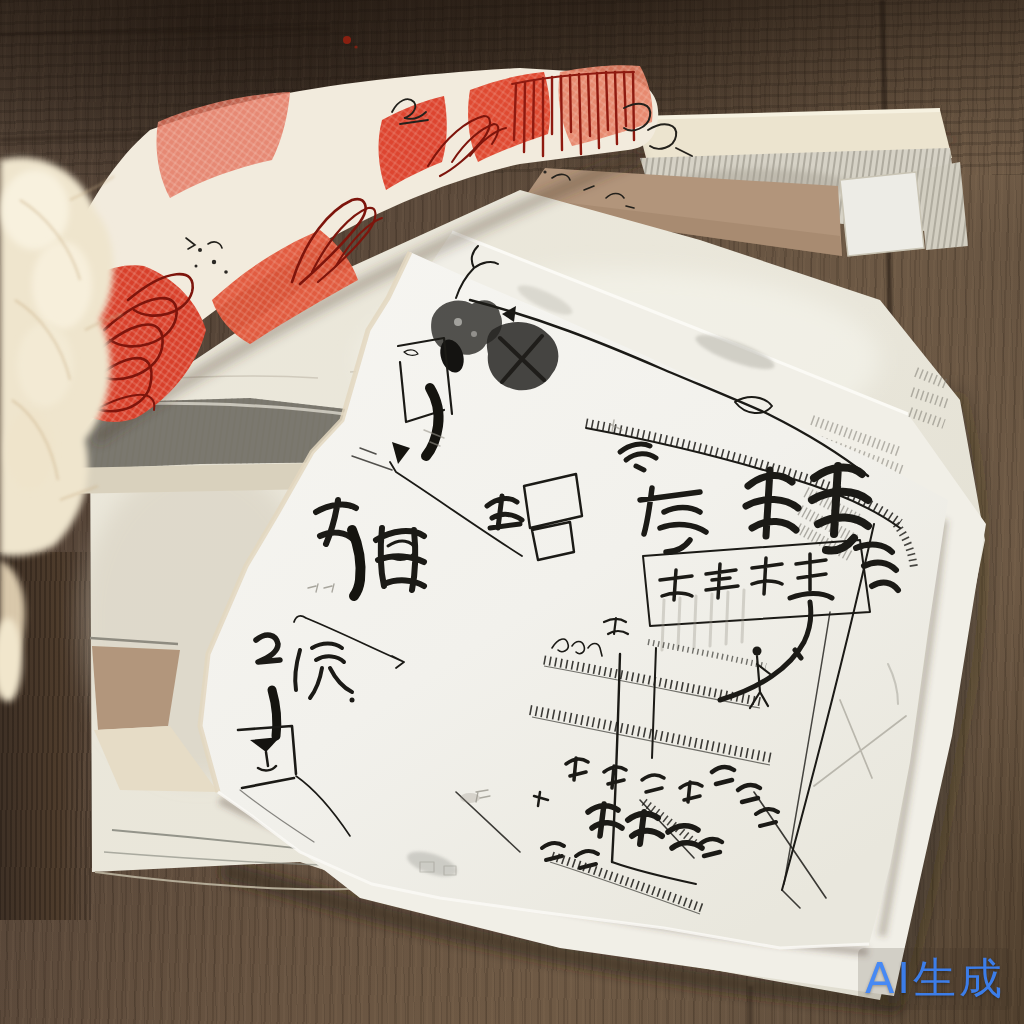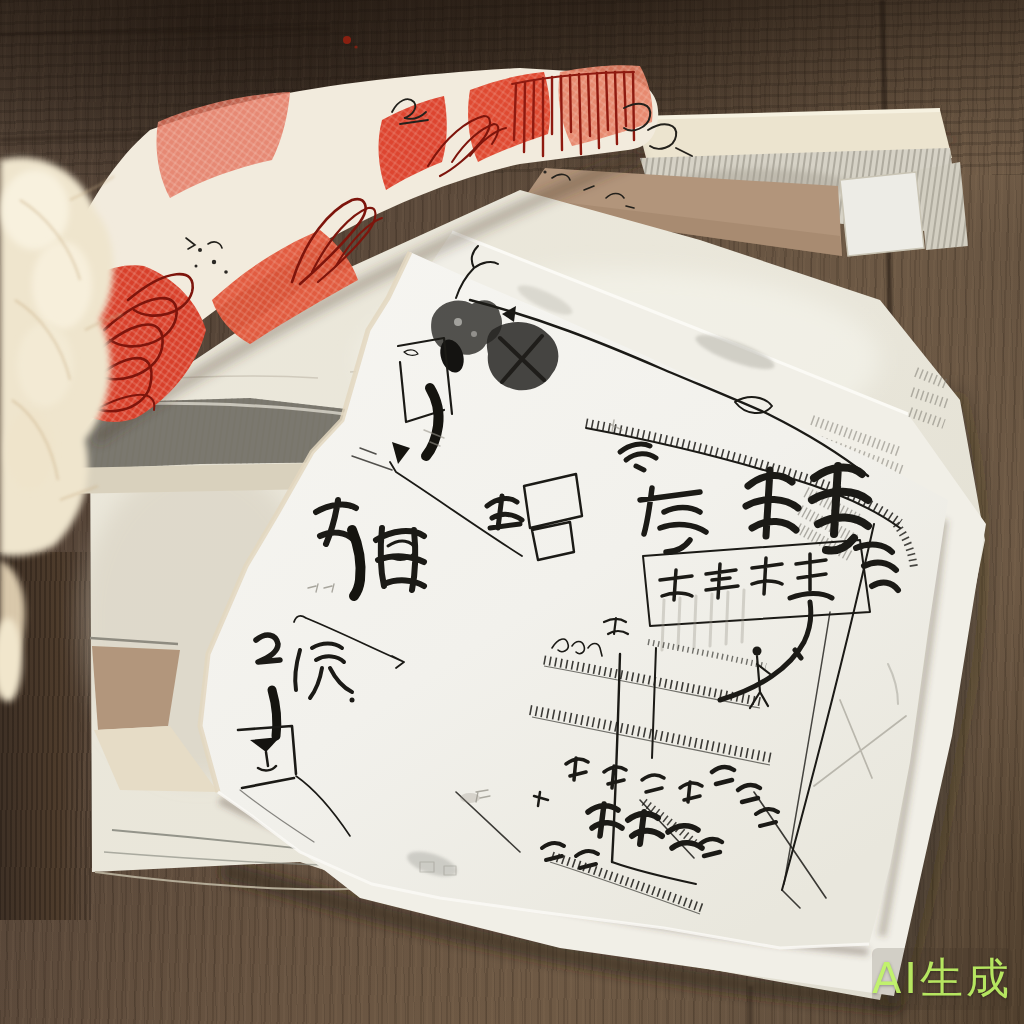--- a/index.html
+++ b/index.html
@@ -23,22 +23,22 @@
   .plank{position:absolute;background:rgba(25,17,11,.5);filter:blur(1px);}
   .plank.v1{left:884px;top:0;width:5px;height:352px;transform:rotate(-1.5deg);}
   .plank.h1{left:0;top:30px;width:330px;height:3px;transform:rotate(-1deg);opacity:.7;}
   .plank.h2{left:0;top:128px;width:560px;height:4px;transform:rotate(-2deg);opacity:.6;}
   .plank.v2{left:748px;top:986px;width:5px;height:40px;opacity:.7;}
   .bark{position:absolute;left:0;top:552px;width:92px;height:368px;background:
     repeating-linear-gradient(91deg, rgba(20,13,8,.28) 0 2px, transparent 2px 5px),
     linear-gradient(to right,#3e3025,#4d3b2b 62%,rgba(77,59,43,0));}
   svg{position:absolute;left:0;top:0;}
   
-  .watermark{position:absolute;right:12px;bottom:14px;padding:2px 0;
-    color:#bef264;font-size:43px;letter-spacing:3px;opacity:.93;
+  .watermark{position:absolute;right:12px;bottom:14px;padding:2px 7px;
+    color:#3b82f6;font-size:43px;letter-spacing:3px;opacity:.93;
     text-shadow:0 1px 3px rgba(0,0,0,.35);
     background:rgba(55,45,36,.18);border-radius:6px;}
 </style>
 </head>
 <body>
 
 <div class="stage">
   <div class="wood"></div>
   <div class="grain"></div>
   <div class="wood-top"></div>

